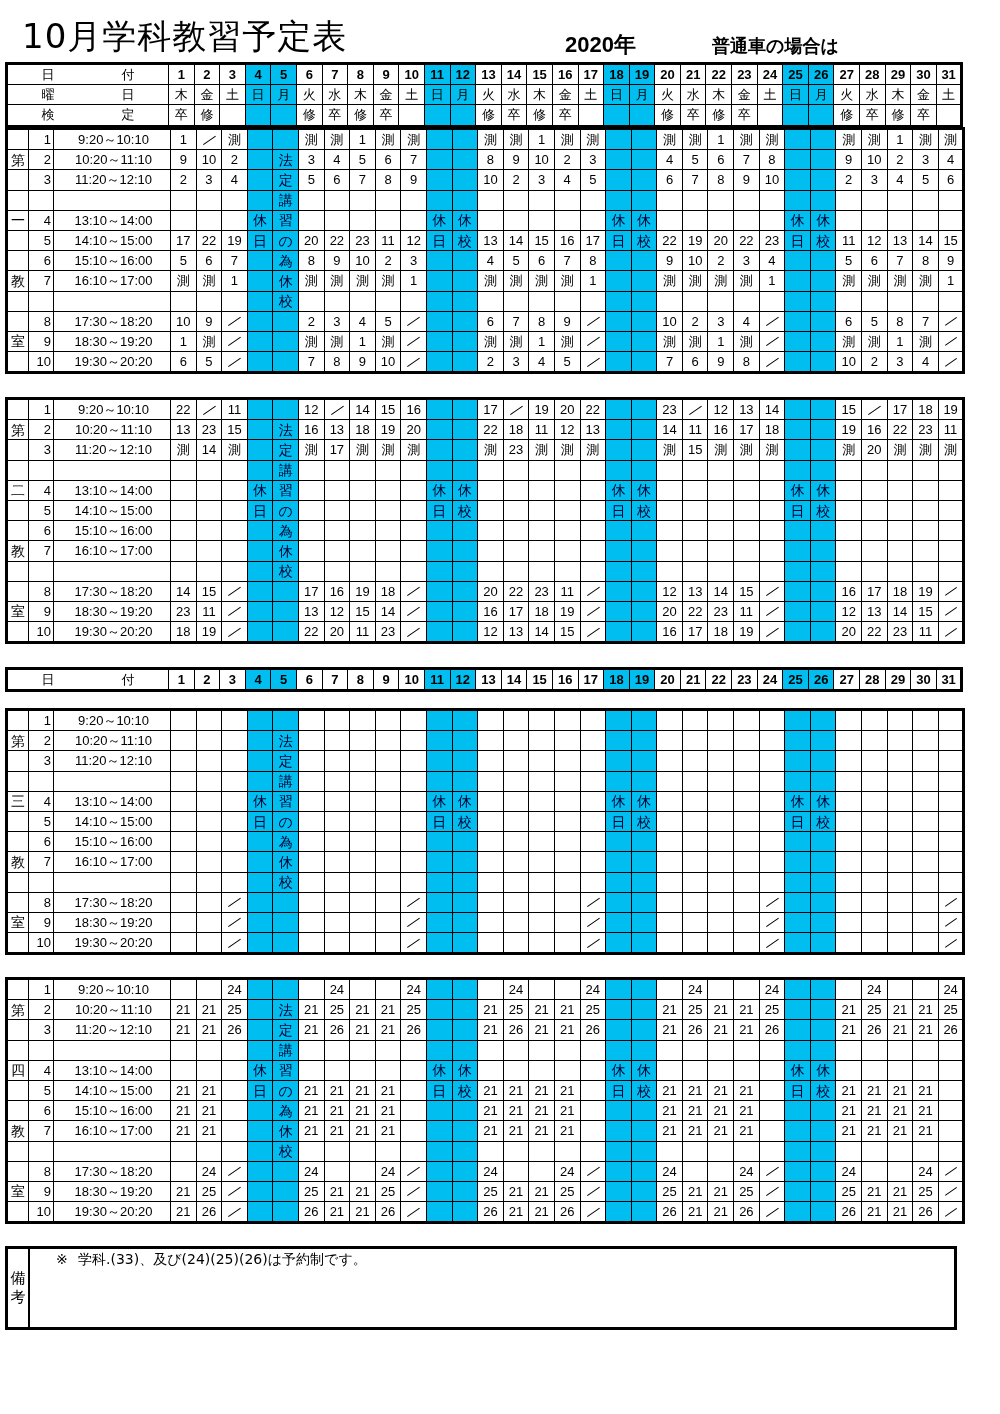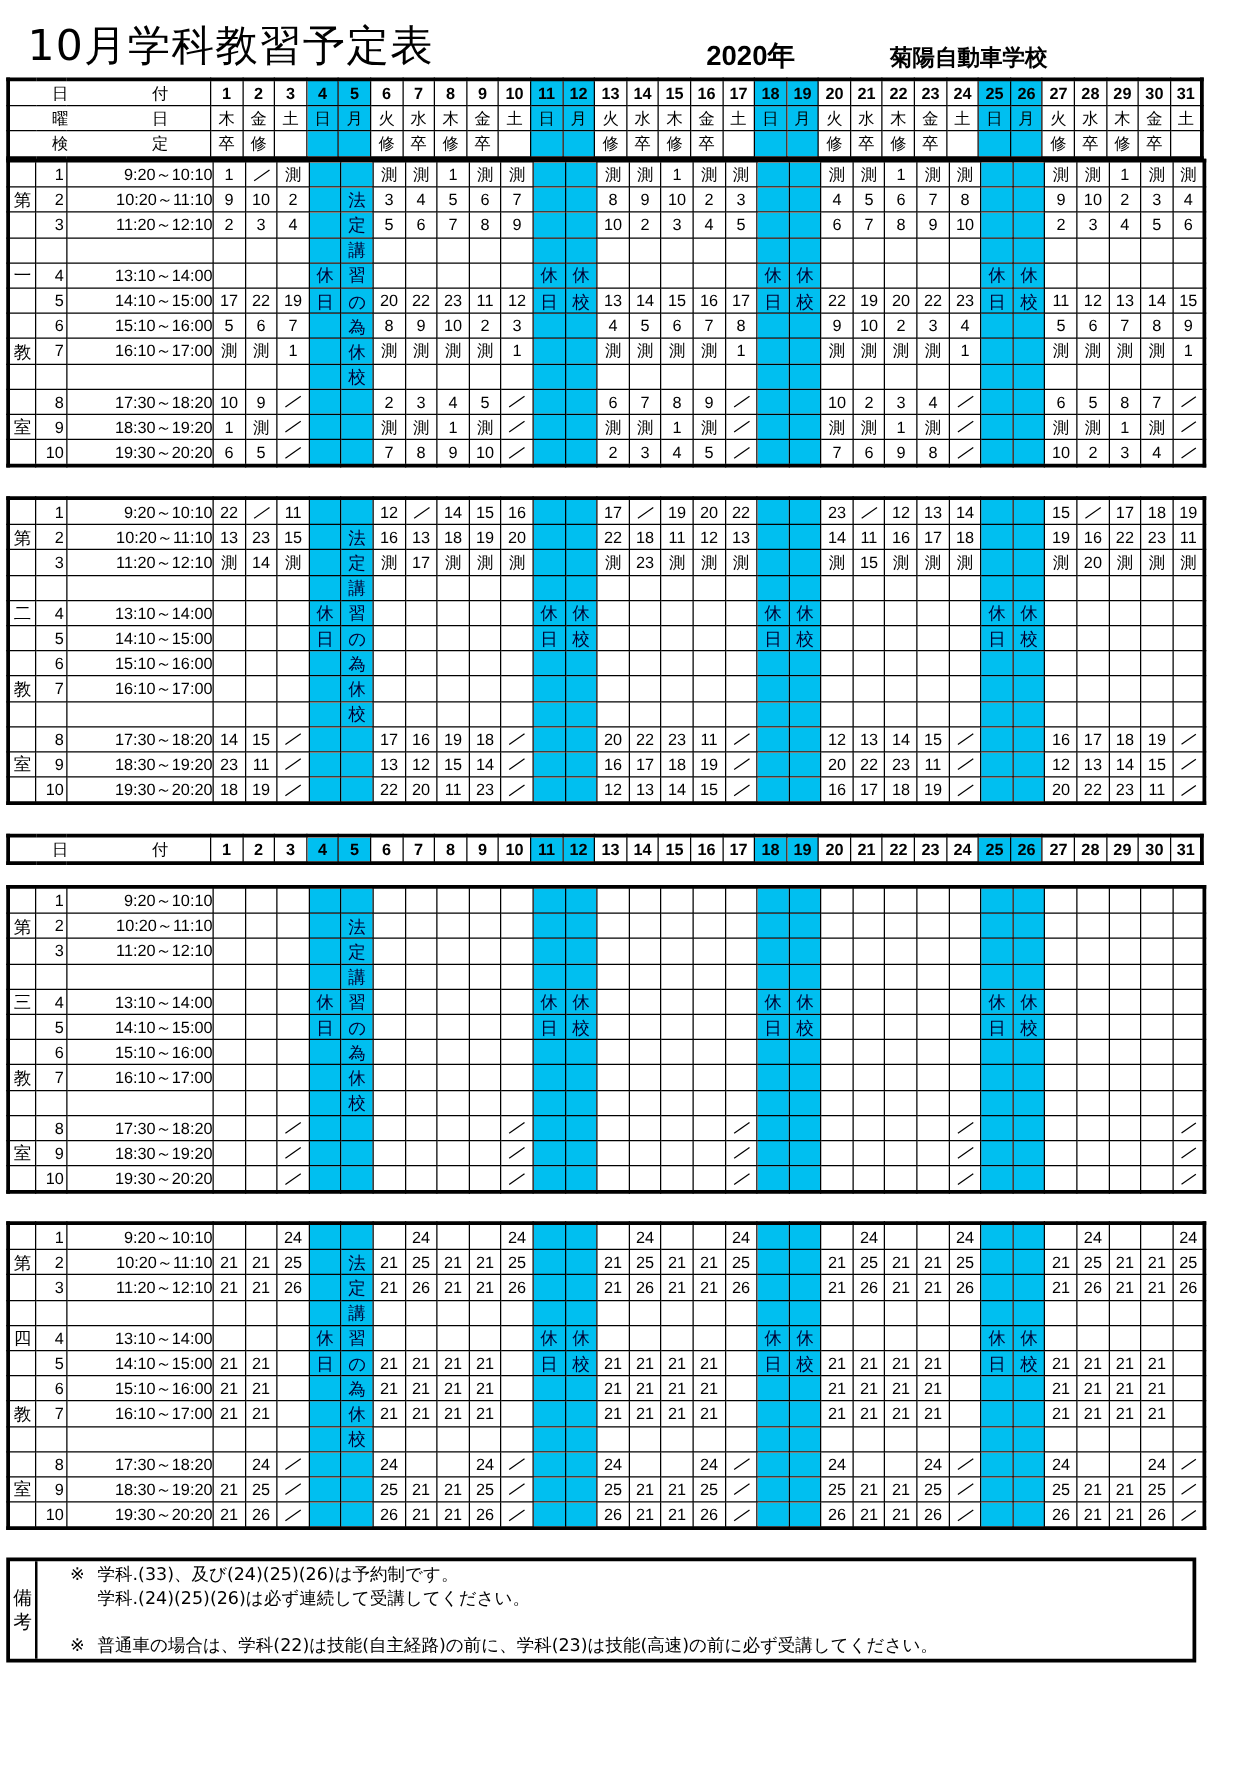--- a/index.html
+++ b/index.html
@@ -7,37 +7,37 @@
   .title{position:absolute;left:22px;top:14px;font-size:34px;font-weight:normal;letter-spacing:1px;}
   .year{position:absolute;left:565px;top:30px;font-size:22px;font-weight:bold;font-family:"Liberation Sans",sans-serif;}
   .school{position:absolute;left:712px;top:34px;font-size:18px;font-weight:bold;}
   table{position:absolute;left:5px;border-collapse:collapse;table-layout:fixed;border:3px solid #000;}
   td{border:1px solid #000;padding:0;height:19.2px;font-size:13px;text-align:center;vertical-align:middle;overflow:hidden;white-space:nowrap;font-family:"Liberation Sans",sans-serif;line-height:1;}
   td.bl{background:#00BFF0;}
   td.hdr{font-weight:bold;font-size:13px;}
   td.lbl{font-size:13px;}
   td.room{width:20px;font-size:14px;}
   td.num{width:22px;text-align:right;padding-right:2px;}
-  td.time{width:113px;text-align:right;padding-left:3px;}
+  td.time{width:113px;text-align:center;padding-left:3px;}
   td.vert{font-size:14px;color:#003;}
   td.sl{position:relative;}
   td.sl::after{content:"";position:absolute;left:5px;right:5px;top:50%;height:1px;background:#000;transform:rotate(-35deg);}
   .notes{position:absolute;left:5px;top:1246px;width:952px;height:84px;border:3px solid #000;box-sizing:border-box;}
   .notes-label{position:absolute;left:0;top:0;width:20px;height:78px;border-right:2px solid #000;font-size:15px;display:flex;flex-direction:column;justify-content:center;align-items:center;}
   .note-line{position:absolute;left:48px;font-size:14px;white-space:nowrap;}
   .note-line .mark{display:inline-block;width:22px;}
   .note-line u{text-decoration:underline;}
   .note-line b{font-weight:bold;}
 </style>
 </head>
 <body>
 
 <div class="title">10月学科教習予定表</div>
 <div class="year">2020年</div>
-<div class="school">菊陽自動車学校</div>
+<div class="school">普通車の場合は</div>
 
 <div id="tables">
     <table style="top: 62px;">
       <colgroup>
         <col style="width:22px">
         <col style="width:24px">
         <col style="width:116px">
         <col style="width:25.6px">
         <col style="width:25.6px">
         <col style="width:25.6px">
@@ -2158,15 +2158,13 @@
       </tbody>
     </table>
   </div>
 
 <div class="notes">
   <div class="notes-label">
     <span>備</span>
     <span>考</span>
   </div>
   <div class="note-line" style="top:2px"><span class="mark">※</span><span>学科.(33)、及び(24)(25)(26)は予約制です。</span></div>
-  <div class="note-line" style="top:21px"><span class="mark"></span><span>学科.(24)(25)(26)は必ず連続して受講してください。</span></div>
-  <div class="note-line" style="top:59px"><span class="mark">※</span><span>普通車の場合は、学科(22)は技能(自主経路)の前に、学科(23)は技能(高速)の前に必ず受講してください。</span></div>
 </div>
 
 </body></html>

